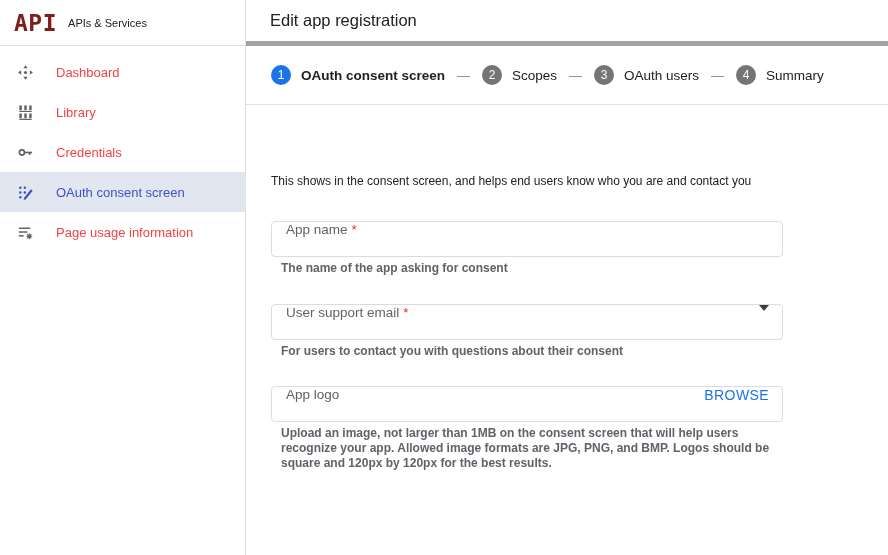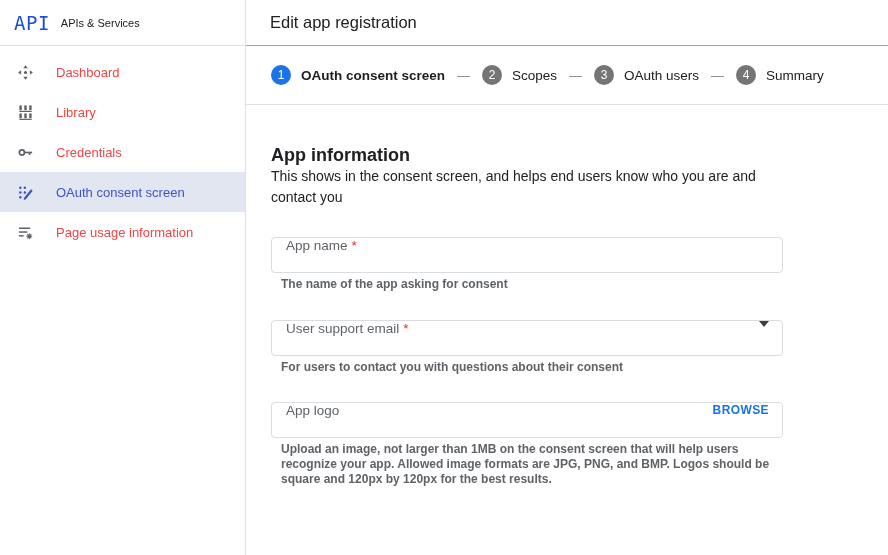--- a/index.html
+++ b/index.html
@@ -3,58 +3,58 @@
 <meta charset="utf-8">
 <style>
   * { margin:0; padding:0; box-sizing:border-box; }
   html,body { width:888px; height:555px; background:#fff; overflow:hidden;
               font-family:"Liberation Sans", sans-serif; color:#202124; }
   .app { display:flex; width:888px; height:555px; }
 
   
   .sidebar { width:246px; min-width:246px; border-right:1px solid #e0e0e0; background:#fff; }
   .sidebar-header { height:46px; border-bottom:1px solid #e0e0e0; display:flex; align-items:center; padding-left:14px; }
-  .logo { font-family:"DejaVu Sans Mono", monospace; font-weight:normal; font-size:19px; color:#1d4ed8; letter-spacing:.5px; }
+  .logo { font-family:"DejaVu Sans Mono", monospace; font-weight:bold; font-size:23px; color:#7f1d1d; letter-spacing:.5px; }
   .sidebar-title { font-size:11px; color:#202124; margin-left:11px; }
   .nav { padding-top:6px; }
   .nav-item { height:40px; display:flex; align-items:center; padding-left:16px; font-size:13px; color:#ef4444; cursor:pointer; }
   .nav-icon { width:18px; height:18px; margin-right:22px; color:#5f6368; display:flex; align-items:center; justify-content:center; }
   .nav-icon svg { width:17px; height:17px; }
   .nav-item.selected { background:#e2e6f1; color:#3e53c1; }
   .nav-item.selected .nav-icon { color:#3e53c1; }
 
   
   .main { flex:1; display:flex; flex-direction:column; }
-  .main-header { height:46px; border-bottom:1px solid #a3a3a3; display:flex; align-items:center; padding-left:24px; }
+  .main-header { height:46px; border-bottom:5px solid #a3a3a3; display:flex; align-items:center; padding-left:24px; }
   .main-title { font-size:16.5px; color:#202124; }
 
   .stepper { height:59px; border-bottom:1px solid #e0e0e0; display:flex; align-items:center; padding-left:25px; }
   .step { display:flex; align-items:center; }
   .step-circle { width:20px; height:20px; border-radius:50%; background:#757575; color:#fff;
                  font-size:12px; display:flex; align-items:center; justify-content:center; }
   .step.active .step-circle { background:#1a73e8; }
   .step-label { margin-left:10px; font-size:13.5px; color:#202124; }
   .step.active .step-label { font-weight:bold; }
   .step-sep { color:#80868b; margin:0 12px; font-size:13px; }
 
   .content { padding:40px 24px 0 25px; }
   .section-title { font-size:18px; font-weight:bold; color:#202124; }
-  .section-desc { font-size:14px; line-height:21px; color:#202124; max-width:505px; }
+  .section-desc { font-size:12px; line-height:21px; color:#202124; max-width:505px; margin-top:26px; }
 
   .field-1 { margin-top:29px; }
   .field-2 { margin-top:28px; }
   .field-3 { margin-top:27px; }
   .input-box { width:512px; height:36px; border:1px solid #dadce0; border-radius:4px;
                display:flex; padding:0 13px 0 14px; background:#fff; cursor:text; }
   .input-label { font-size:13.5px; color:#5f6368; }
   .required { color:#d93025; margin-left:4px; font-size:13.5px; }
   .helper { font-size:12px; line-height:15px; color:#5f6368; margin:4px 0 0 10px; max-width:508px;font-weight:bold; }
   .caret { width:0; height:0; border-left:5px solid transparent; border-right:5px solid transparent;
            border-top:6px solid #3c4043; margin-left:auto; cursor:pointer; }
-  .browse { margin-left:auto; color:#1a73e8; font-weight:bold; font-size:12px; letter-spacing:.4px; cursor:pointer; }
+  .browse { margin-left:auto; color:#1a73e8; font-weight:normal; font-size:14px; letter-spacing:.4px; cursor:pointer; }
 </style>
 </head>
 <body>
 
 <div class="app">
 
   <div class="sidebar">
     <div class="sidebar-header">
       <span class="logo">API</span>
       <span class="sidebar-title">APIs &amp; Services</span>
@@ -156,21 +156,20 @@
         <span class="step-label">OAuth users</span>
       </div>
       <span class="step-sep">—</span>
       <div class="step">
         <span class="step-circle">4</span>
         <span class="step-label">Summary</span>
       </div>
     </div>
 
     <div class="content">
-      <div class="section-title">App information</div>
       <div class="section-desc">This shows in the consent screen, and helps end users know who you are and contact you</div>
 
       <div class="field-1">
         <div class="input-box">
           <span class="input-label">App name</span>
           <span class="required">*</span>
         </div>
         <div class="helper">The name of the app asking for consent</div>
       </div>
 

